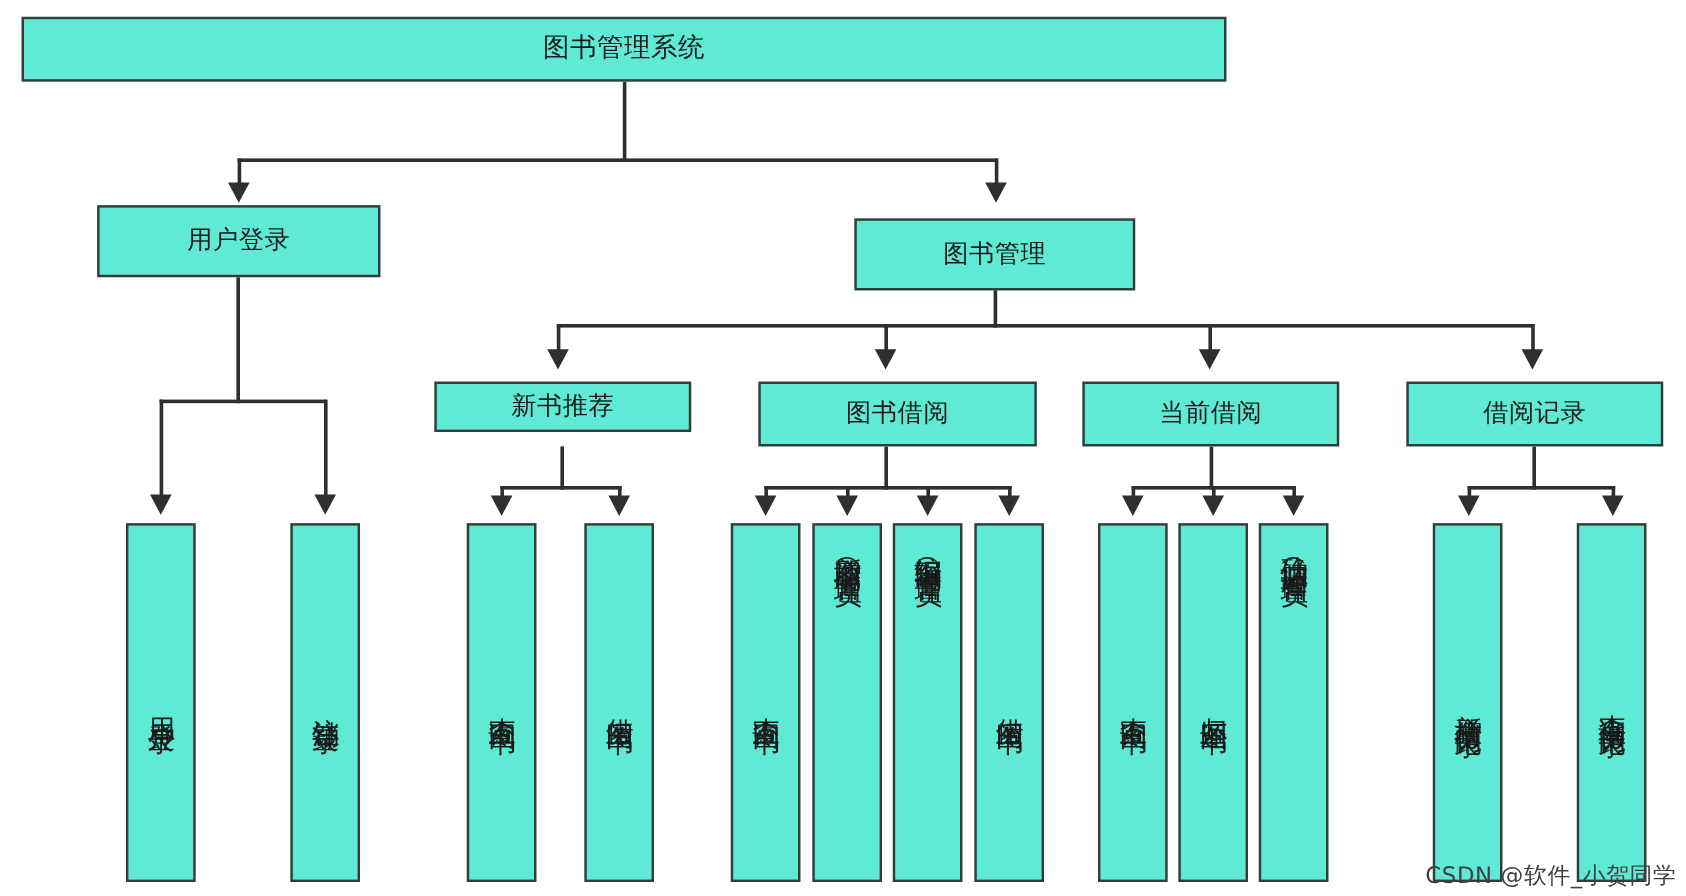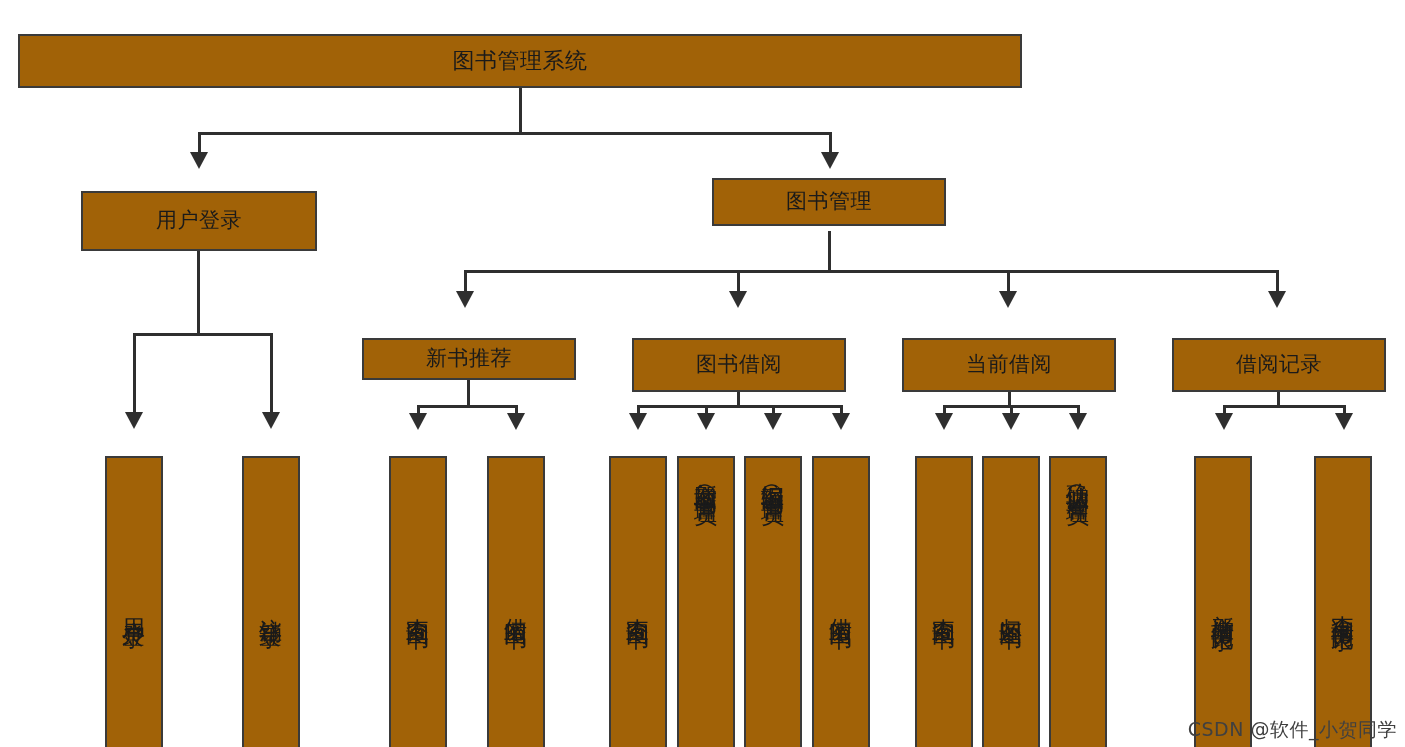--- a/index.html
+++ b/index.html
@@ -11,28 +11,27 @@
     overflow:hidden;
     position:relative;
   }
   #diagram{
     position:absolute;left:0;top:0;width:1405px;height:747px;
   }
   
   .node{
     position:absolute;
     box-sizing:border-box;
-    background:#a16207;
+    background:#5eead4;
     border:2.5px solid #3a3a3a;
     display:flex;
     align-items:center;
     justify-content:center;
     color:#1a1a1a;
     z-index:3;
-    margin-top:20px;
   }
   .node .label{
     display:block;
     text-align:center;
     line-height:1.12;
     letter-spacing:0.5px;
     white-space:nowrap;
   }
   
   .node.h .label{
@@ -103,21 +102,21 @@
   <div class="ln h" style="left:198px;top:132px;width:633px;"></div>
   <div class="ln v" style="left:198px;top:132px;height:24px;"></div>
   <div class="ln v" style="left:829px;top:132px;height:24px;"></div>
   <div class="arrow" style="left:190px;top:152px;"></div>
   <div class="arrow" style="left:821px;top:152px;"></div>
 
   <div class="node h" style="left:81px;top:171px;width:236px;height:60px;">
     <span class="label">用户登录</span>
   </div>
 
-  <div class="node h" style="left:712px;top:158px;width:234px;height:48px;">
+  <div class="node h" style="left:712px;top:182px;width:234px;height:60px;">
     <span class="label">图书管理</span>
   </div>
 
   <div class="ln v" style="left:197px;top:231px;height:105px;"></div>
   <div class="ln h" style="left:133px;top:333px;width:139px;"></div>
   <div class="ln v" style="left:133px;top:333px;height:82px;"></div>
   <div class="ln v" style="left:270px;top:333px;height:82px;"></div>
   <div class="arrow" style="left:125px;top:412px;"></div>
   <div class="arrow" style="left:262px;top:412px;"></div>
 
@@ -128,21 +127,21 @@
   <div class="ln v" style="left:1007px;top:270px;height:24px;"></div>
   <div class="ln v" style="left:1276px;top:270px;height:24px;"></div>
   <div class="arrow" style="left:456px;top:291px;"></div>
   <div class="arrow" style="left:729px;top:291px;"></div>
   <div class="arrow" style="left:999px;top:291px;"></div>
   <div class="arrow" style="left:1268px;top:291px;"></div>
 
   <div class="node h" style="left:362px;top:318px;width:214px;height:42px;">
     <span class="label">新书推荐</span>
   </div>
-  <div class="node h" style="left:632px;top:318px;width:214px;height:54px;">
+  <div class="node h" style="left:632px;top:318px;width:232px;height:54px;">
     <span class="label">图书借阅</span>
   </div>
   <div class="node h" style="left:1172px;top:318px;width:214px;height:54px;">
     <span class="label">借阅记录</span>
   </div>
   <div class="node h" style="left:902px;top:318px;width:214px;height:54px;">
     <span class="label">当前借阅</span>
   </div>
 
   <div class="ln v" style="left:467px;top:372px;height:36px;"></div>

